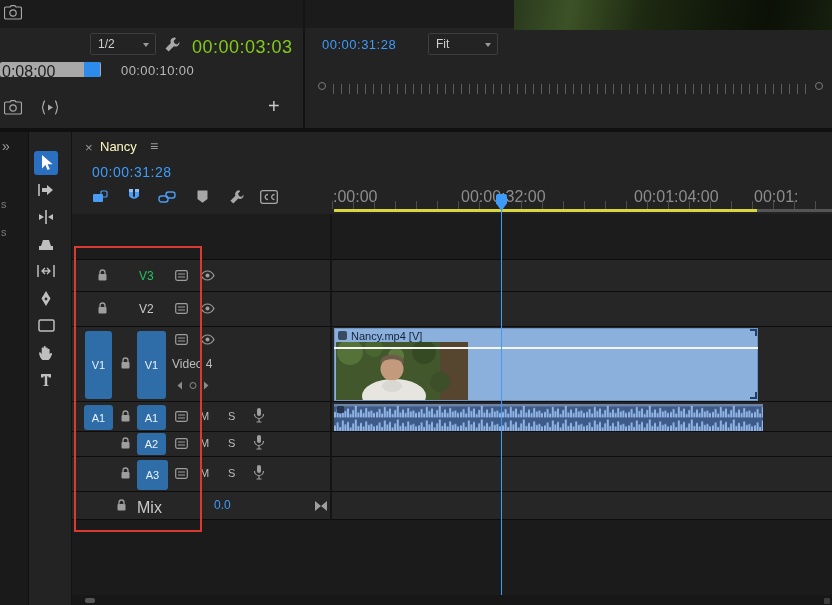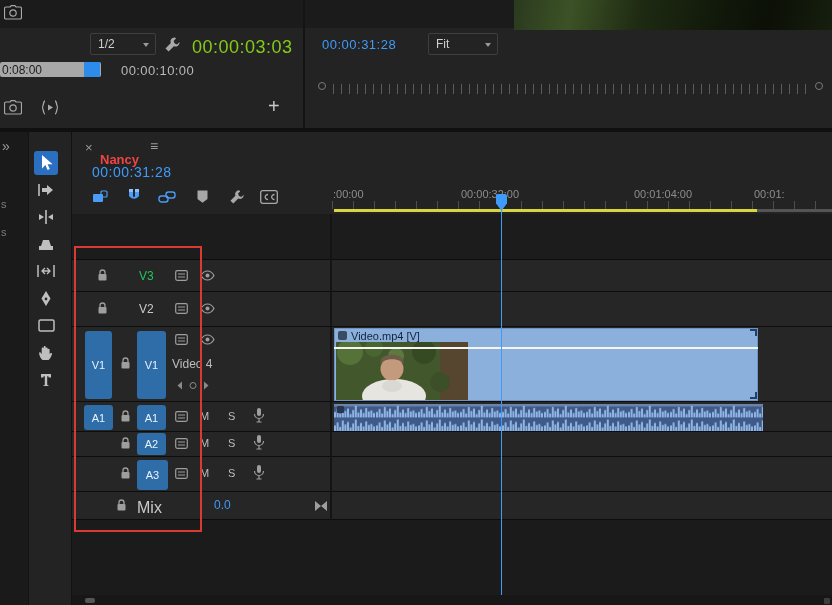--- a/index.html
+++ b/index.html
@@ -10,21 +10,21 @@
   .tc{color:#3f9bfa;font-size:13px;letter-spacing:.5px}
   .dd{position:absolute;background:#232323;border:1px solid #3e3e3e;border-radius:2px;color:#cfcfcf;
       font-size:12px;display:flex;align-items:center;padding:0 18px 0 7px}
   .dd::after{content:"";position:absolute;right:6px;top:9px;border-left:3.5px solid transparent;
       border-right:3.5px solid transparent;border-top:4px solid #9a9a9a}
   .row{position:absolute;left:72px;width:760px;background:#262626}
   .sep{position:absolute;left:72px;width:760px;height:1px;background:#0d0d0d}
   .tbox{position:absolute;background:#2e6da8;border-radius:3px;color:#eaf2fb;font-size:11px;
         display:flex;align-items:center;justify-content:center}
   .mslabel{position:absolute;font-size:11px;color:#bdbdbd}
-  .rlabel{position:absolute;font-size:11px;color:#8d8d8d}
+  .rlabel{position:absolute;font-size:16px;color:#8d8d8d}
   .tool{position:absolute;left:34px;width:24px;height:24px;display:flex;align-items:center;justify-content:center;border-radius:3px}
   .tool.active{background:#2a6fc0}
   svg{display:block}
 </style>
 </head>
 <body>
 
 <div class="screen">
 
   <div class="abs" style="left:0;top:0;width:832px;height:130px;background:#232323"></div>
@@ -41,21 +41,21 @@
     <span>1/2</span>
   </div>
   <div class="abs" style="left:164px;top:36px">
     <svg width="17" height="17" viewBox="0 0 17 17">
         <path d="M11 1.5a4 4 0 0 0-4.2 5.6L1.5 12.4l3.1 3.1 5.3-5.3A4 4 0 0 0 15.5 6l-2.4 2.4-2.5-1-1-2.5L12 2.5z" fill="#a8a8a8"></path>
       </svg>
   </div>
   <div class="abs" style="left:192px;top:37px;color:#84cc16;font-size:18px;letter-spacing:.5px">00:00:03:03</div>
 
   <div class="abs" style="left:0;top:62px;width:101px;height:15px;background:#a8a8a8;border-radius:2px"></div>
-  <div class="abs" style="left:2px;top:63px;color:#1c1c1c;font-size:12px">0:08:00</div>
+  <div class="abs" style="left:2px;top:63px;color:#1c1c1c;font-size:16px">0:08:00</div>
   <div class="abs" style="left:84px;top:62px;width:16px;height:15px;background:#2d8ceb"></div>
   <div class="abs" style="left:121px;top:63px;color:#b9b9b9;font-size:13px;letter-spacing:.4px">00:00:10:00</div>
 
   <div class="abs" style="left:4px;top:100px">
     <svg width="18" height="15" viewBox="0 0 18 15">
         <path d="M6 2l1.2-1.3h3.6L12 2h4a1.5 1.5 0 0 1 1.5 1.5v9A1.5 1.5 0 0 1 16 14H2A1.5 1.5 0 0 1 .5 12.5v-9A1.5 1.5 0 0 1 2 2z" fill="none" stroke="#a8a8a8" stroke-width="1.2"></path>
         <circle cx="9" cy="8" r="3.2" fill="none" stroke="#a8a8a8" stroke-width="1.2"></circle>
       </svg>
   </div>
   <div class="abs" style="left:40px;top:99px">
@@ -157,21 +157,21 @@
         <path d="M4.5 16c-1.8-1.6-3.3-4.5-3.4-6.8-.05-1.1 1.4-1.3 1.9-.3l.7 1.3V4.4c0-1.3 1.9-1.3 2 0V3c0-1.3 2-1.3 2 0v1.3c0-1.2 1.9-1.2 2 0v1.2c.1-1 1.9-1 1.9.2v4.6c.6-1.1 1.2-1.6 2-1.3.7.3.4 1.2 0 2.2-.8 2-1.6 3.6-3 4.8z" fill="#bfbfbf"></path>
       </svg>
   </div>
   <div class="tool" style="top:367px">
     <svg width="14" height="15" viewBox="0 0 14 15">
         <path d="M2 2h10v3.5H9.8c-.2-1-.5-1.3-1.3-1.3h-.3v8c0 .8.3 1 1.3 1.1V14H4.5v-.7c1-.1 1.3-.3 1.3-1.1v-8h-.3c-.8 0-1.1.3-1.3 1.3H2z" fill="#bfbfbf"></path>
       </svg>
   </div>
 
   <div class="abs" style="left:85px;top:140px;font-size:13px;color:#9a9a9a">×</div>
-  <div class="abs" style="left:100px;top:152px;font-size:13px;font-weight:700;color:#ef4444">Nancy</div>
+  <div class="abs" style="left:100px;top:139px;font-size:13px;font-weight:400;color:#fef9c3">Nancy</div>
   <div class="abs" style="left:150px;top:138px;font-size:14px;color:#9a9a9a">≡</div>
   <div class="abs tc" style="left:92px;top:164px;font-size:14px">00:00:31:28</div>
 
   <div class="abs" style="left:92px;top:189px">
     <svg width="16" height="16" viewBox="0 0 16 16">
         <rect x="1" y="5" width="10" height="8" rx="1" fill="#4a9cf5"></rect>
         <rect x="9" y="2" width="6" height="6" rx="1" fill="none" stroke="#4a9cf5" stroke-width="1.2"></rect>
       </svg>
   </div>
   <div class="abs" style="left:127px;top:188px">
@@ -357,21 +357,21 @@
   <div class="abs" style="left:137px;top:499px;font-size:16px;color:#c9c9c9">Mix</div>
   <div class="abs" style="left:214px;top:498px;font-size:12px;color:#3f9bfa">0.0</div>
   <div class="abs" style="left:314px;top:500px">
     <svg width="14" height="12" viewBox="0 0 14 12">
         <path d="M1 1l6 5-6 5zM13 1L7 6l6 5z" fill="#9e9e9e"></path>
       </svg>
   </div>
 
   <div class="abs" style="left:334px;top:328px;width:424px;height:73px;background:#8cb0dc;box-shadow:inset 0 0 0 1px #6f93c4">
     <div class="abs" style="left:4px;top:3px;width:9px;height:9px;background:#3a4a63;border-radius:2px"></div>
-    <div class="abs" style="left:17px;top:2px;font-size:11px;color:#14233c">Video.mp4 [V]</div>
+    <div class="abs" style="left:17px;top:2px;font-size:11px;color:#14233c">Nancy.mp4 [V]</div>
     <div class="abs" style="left:2px;top:14px">
       <svg width="132" height="58" viewBox="0 0 132 58" preserveAspectRatio="none">
         <rect width="132" height="58" fill="#42582c"></rect>
         <circle cx="14" cy="10" r="13" fill="#557239"></circle>
         <circle cx="38" cy="6" r="9" fill="#4a6630"></circle>
         <circle cx="88" cy="10" r="12" fill="#354a22"></circle>
         <circle cx="60" cy="14" r="8" fill="#5d7a3e"></circle>
         <rect x="104" y="0" width="28" height="58" fill="#56452f"></rect>
         <circle cx="104" cy="40" r="10" fill="#3c4f28"></circle>
         <ellipse cx="58" cy="54" rx="32" ry="17" fill="#e6e5e0"></ellipse>

